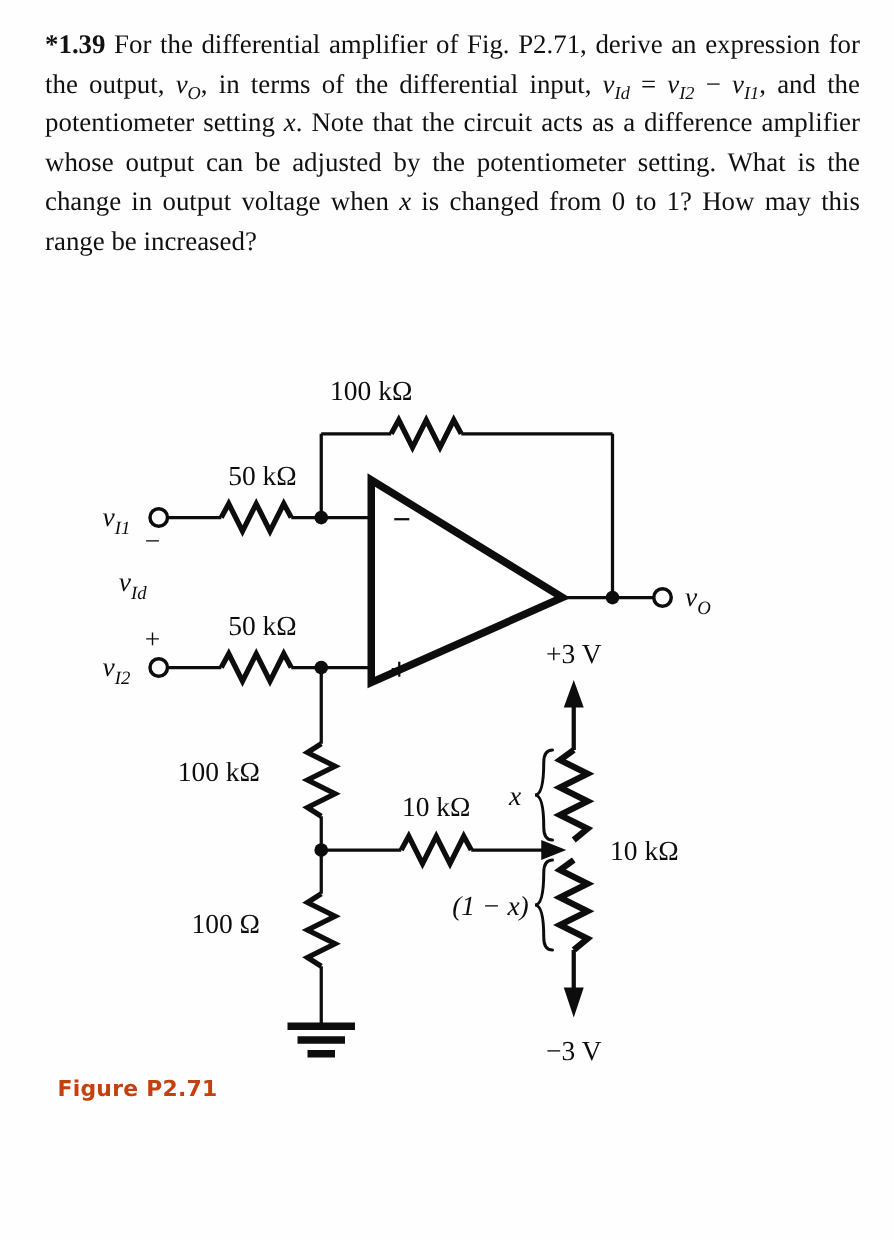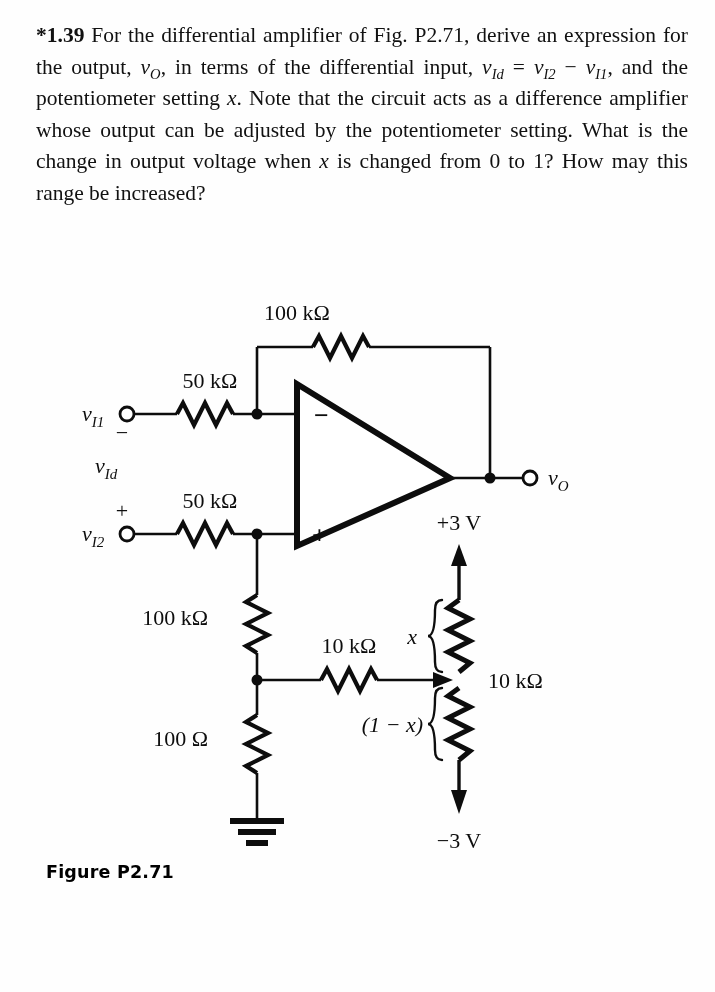--- a/index.html
+++ b/index.html
@@ -80,21 +80,21 @@
 
   
   #caption {
     position: absolute;
     left: 46px;
     top: 862px;
     font-family: "DejaVu Sans", "Liberation Sans", sans-serif;
     font-size: 17.5px;
     font-weight: bold;
     letter-spacing: 0.2px;
-    color: #000000;
+    color: #c2410c;
   }
 </style>
 </head>
 <body>
 
 <div id="page">
 
   <div id="problem-text">
     <span class="pnum">*1.39</span>
     <span>For the differential amplifier of Fig. P2.71, derive an expression for the output, </span><span class="mvar"><span>v</span><sub>O</sub></span><span>, in terms of the differential input, </span><span class="mvar"><span>v</span><sub>Id</sub></span><span> = </span><span class="mvar"><span>v</span><sub>I2</sub></span><span> − </span><span class="mvar"><span>v</span><sub>I1</sub></span><span>, and the potentiometer setting </span><span class="mvar">x</span><span>. Note that the circuit acts as a difference amplifier whose output can be adjusted by the potentiometer setting. What is the change in output voltage when </span><span class="mvar">x</span><span> is changed from 0 to 1? How may this range be increased?</span>

